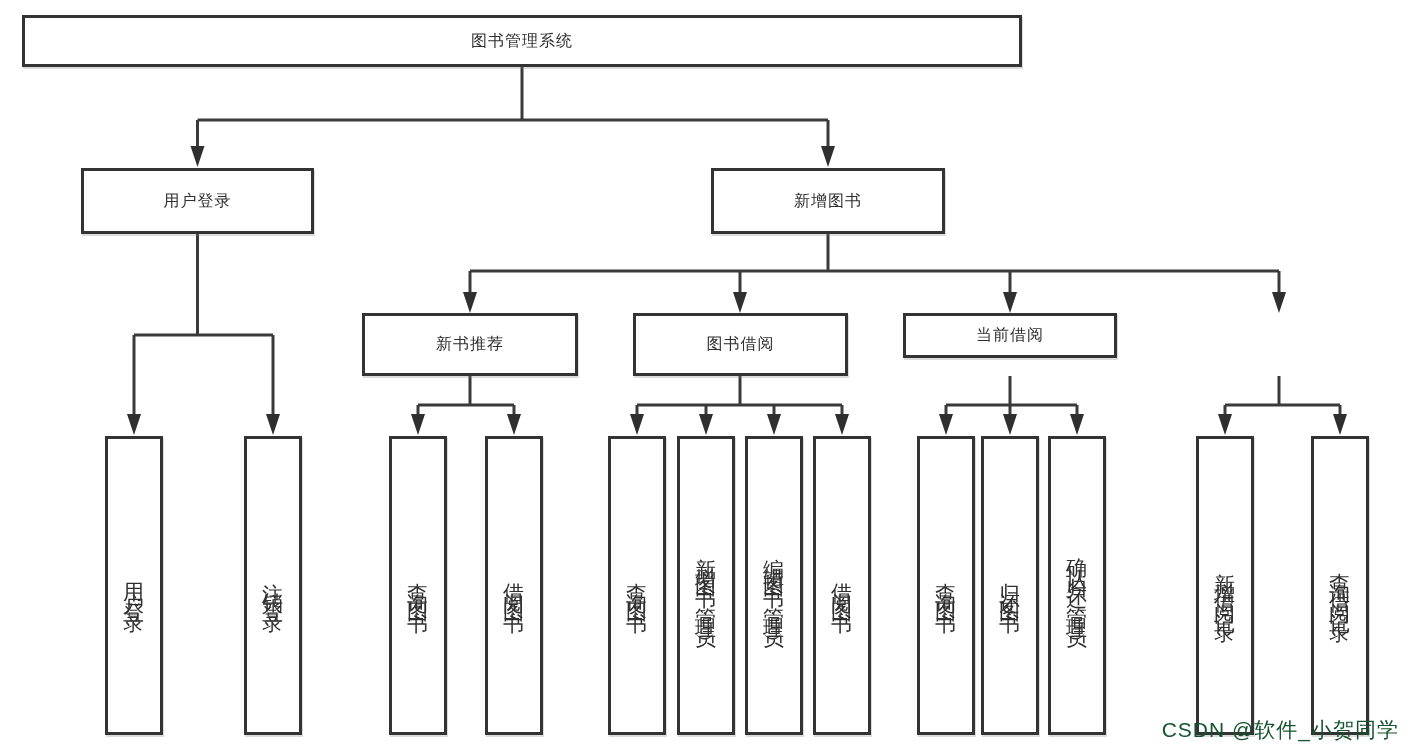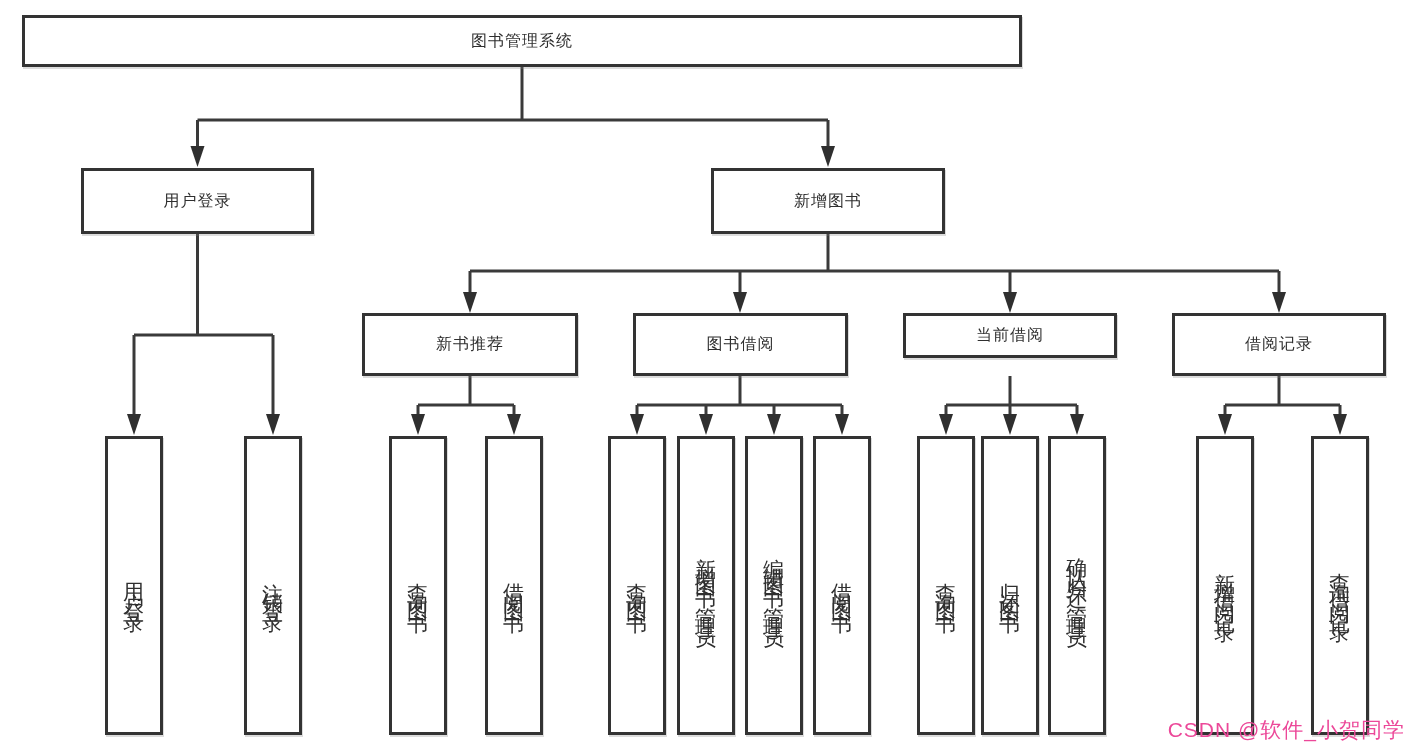--- a/index.html
+++ b/index.html
@@ -51,24 +51,24 @@
     color: #2f2f2f;
     z-index: 2;
     box-shadow: 1px 2px 0 rgba(130,130,130,0.28);
     top: 436px;
     height: 299px;
     width: 58px;
     overflow: hidden;
   }
   #watermark {
     position: absolute;
-    right: 0;
+    right: 6px;
     bottom: 3px;
     font-size: 21px;
-    color: #ec4899;
+    color: #14532d;
     z-index: 5;
     letter-spacing: 1px;
     white-space: nowrap;
   }
 </style>
 </head>
 <body>
 
 <div id="stage">
 
@@ -139,21 +139,20 @@
   </svg>
 
   <div class="node" style="left:22px; top:15px; width:1000px; height:52px;">图书管理系统</div>
 
   <div class="node" style="left:81px; top:168px; width:233px; height:66px;">用户登录</div>
   <div class="node" style="left:711px; top:168px; width:234px; height:66px;">新增图书</div>
 
   <div class="node" style="left:362px; top:313px; width:216px; height:63px;">新书推荐</div>
   <div class="node" style="left:633px; top:313px; width:215px; height:63px;">图书借阅</div>
   <div class="node" style="left:903px; top:313px; width:214px; height:45px;">当前借阅</div>
-  <div class="node" style="left:1172px; top:313px; width:214px; height:63px;">借阅记录</div>
 
   <div class="leaf" style="left:105px;">用户登录</div>
   <div class="leaf" style="left:244px;">注销登录</div>
 
   <div class="leaf" style="left:389px;">查询图书</div>
   <div class="leaf" style="left:485px;">借阅图书</div>
 
   <div class="leaf" style="left:608px;">查询图书</div>
   <div class="leaf" style="left:677px;">新增图书（管理员）</div>
   <div class="leaf" style="left:745px;">编辑图书（管理员）</div>

